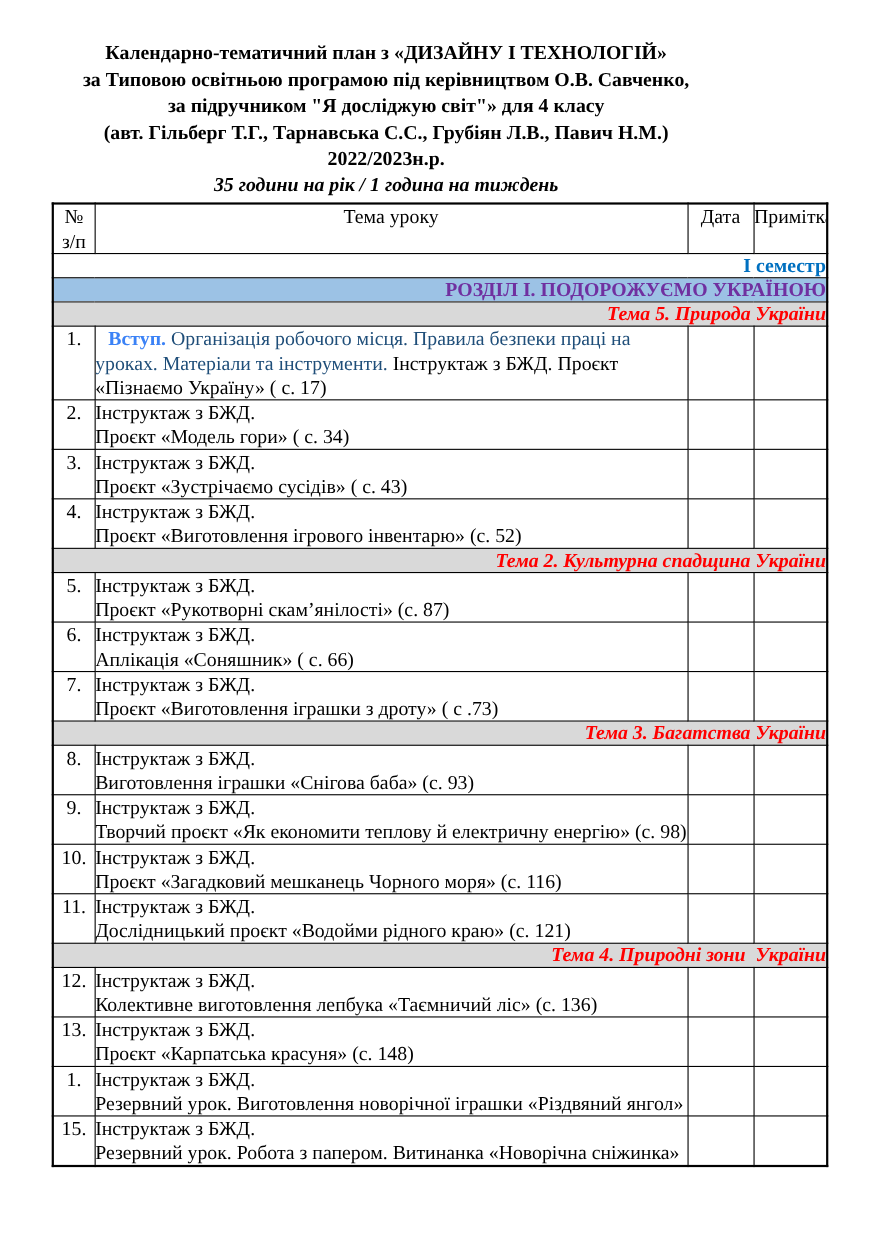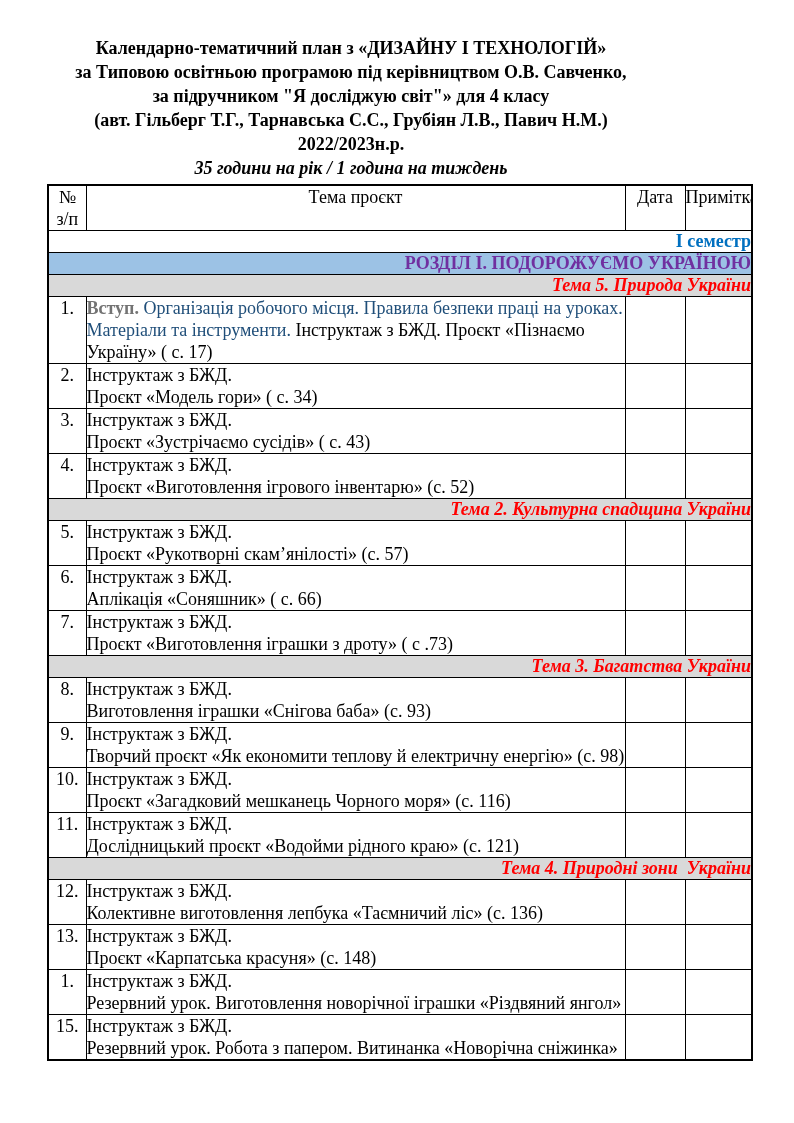--- a/index.html
+++ b/index.html
@@ -48,21 +48,21 @@
     height:21px;line-height:21px;
     text-align:right;font-weight:bold;
     white-space:pre-wrap;
   }
   tr.semester td{color:#0070C0;background:#ffffff;}
   tr.section td{color:#7030A0;background:#9CC2E5;}
   tr.theme td{color:#FF0000;background:#D9D9D9;font-style:italic;}
   
   td.num-cell{text-align:center;padding:0 2px;}
   td.topic-cell{padding:0 4px 0 6px;}
-  .sp-navy{color:#737373;font-weight:bold;}
+  .sp-navy{color:#3b82f6;font-weight:bold;margin-left:12px;}
   .sp-blue{color:#1F4E79;}
   .sp-black{color:#000;}
 </style>
 </head>
 <body>
 
 <div class="page">
 
   <div class="titles">
     <div>Календарно-тематичний план з «ДИЗАЙНУ І ТЕХНОЛОГІЙ»</div>
@@ -76,21 +76,21 @@
   <table class="plan">
     <colgroup>
       <col style="width:38px">
       <col style="width:539px">
       <col style="width:60px">
       <col style="width:67px">
     </colgroup>
     <tbody>
       <tr class="hdr">
         <td class="h-num"><span>№</span><br><span>з/п</span></td>
-        <td class="h-topic">Тема проєкт</td>
+        <td class="h-topic">Тема уроку</td>
         <td class="h-date">Дата</td>
         <td class="h-note">Примітка</td>
       </tr>
     <tr class="semester">
           <td colspan="4">І семестр</td>
         </tr>
         <tr class="section">
           <td colspan="4">РОЗДІЛ І. ПОДОРОЖУЄМО УКРАЇНОЮ</td>
         </tr>
         <tr class="theme">
@@ -129,21 +129,21 @@
           <td class="date-cell"></td>
           <td class="note-cell"></td>
         </tr>
         <tr class="theme">
           <td colspan="4">Тема 2. Культурна спадщина України</td>
         </tr>
         <tr class="lesson">
           <td class="num-cell">5.</td>
           <td class="topic-cell">
             <div>Інструктаж з БЖД.</div>
-            <div>Проєкт «Рукотворні скам’янілості» (с. 57)</div>
+            <div>Проєкт «Рукотворні скам’янілості» (с. 87)</div>
           </td>
           <td class="date-cell"></td>
           <td class="note-cell"></td>
         </tr>
         <tr class="lesson">
           <td class="num-cell">6.</td>
           <td class="topic-cell">
             <div>Інструктаж з БЖД.</div>
             <div>Аплікація «Соняшник» ( с. 66)</div>
           </td>

